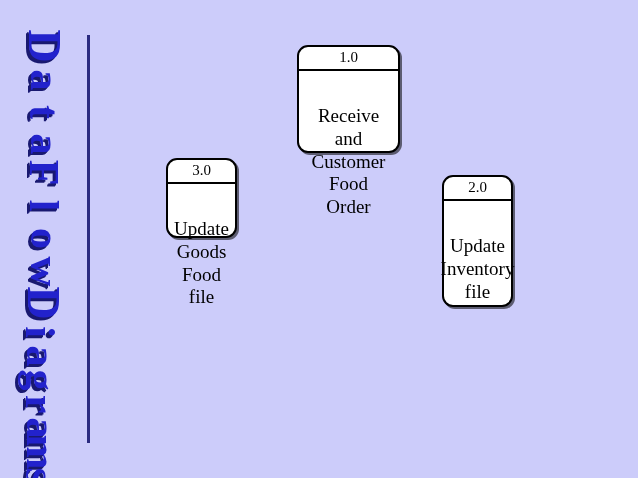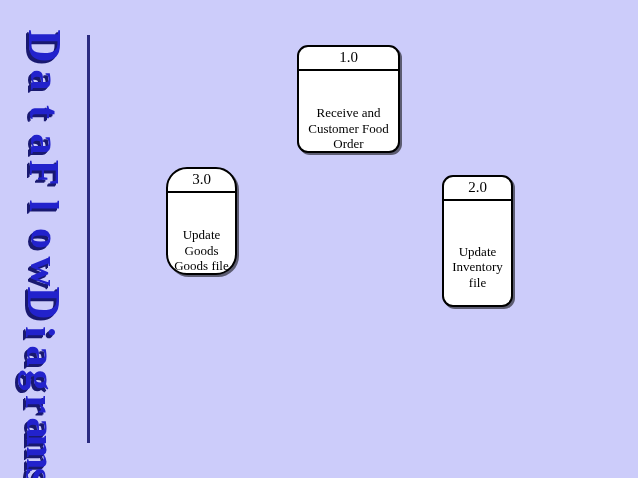--- a/index.html
+++ b/index.html
@@ -89,31 +89,31 @@
     color: #000000;
     padding: 3px 0 4px 0;
     line-height: 1.0;
   }
   .process-label {
     flex: 1 1 auto;
     display: flex;
     align-items: center;
     justify-content: center;
     text-align: center;
-    font-size: 13px;
+    font-size: 19px;
     line-height: 1.20;
     color: #000000;
     padding: 2px 4px 6px 4px;
     box-sizing: border-box;
     margin-top: 32px;
   }
   .process-label span { display: block; }
 
   #process-box-1 { left: 297px; top: 45px;  width: 103px; height: 108px; }
-  #process-box-3 { left: 166px; top: 167px; width: 71px;  height: 108px; border-radius: 21px; }
+  #process-box-3 { left: 166px; top: 158px; width: 71px;  height: 80px; }
   #process-box-2 { left: 442px; top: 175px; width: 71px;  height: 132px; }
 </style>
 </head>
 <body>
 
 <div id="canvas">
 
   <div id="title-block">
 
     <div class="title-word" id="title-word-0">
@@ -155,21 +155,21 @@
       </div>
     </div>
   </div>
 
   <div class="process-box" id="process-box-3">
     <div class="process-number">3.0</div>
     <div class="process-label">
       <div>
         <span>Update</span>
         <span>Goods</span>
-        <span>Goods file</span>
+        <span>Food file</span>
       </div>
     </div>
   </div>
 
   <div class="process-box" id="process-box-2">
     <div class="process-number">2.0</div>
     <div class="process-label">
       <div>
         <span>Update</span>
         <span>Inventory</span>

